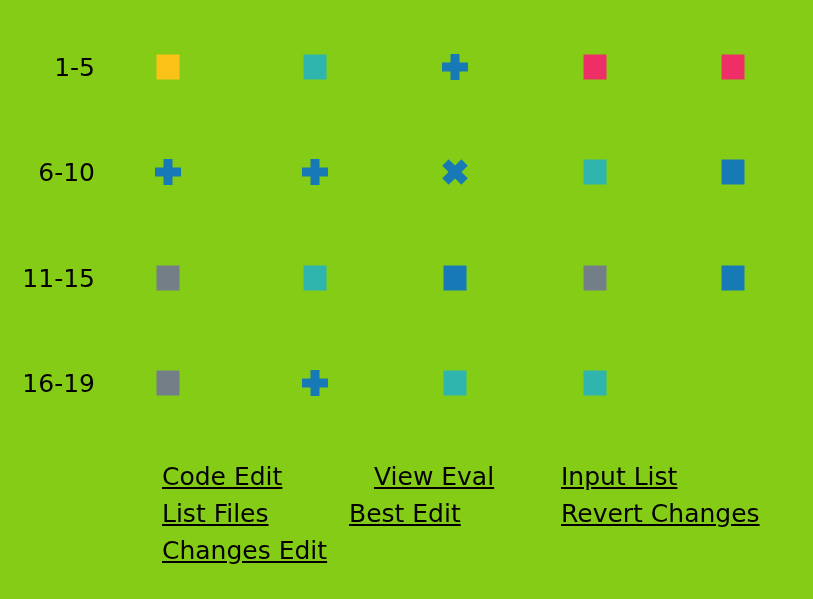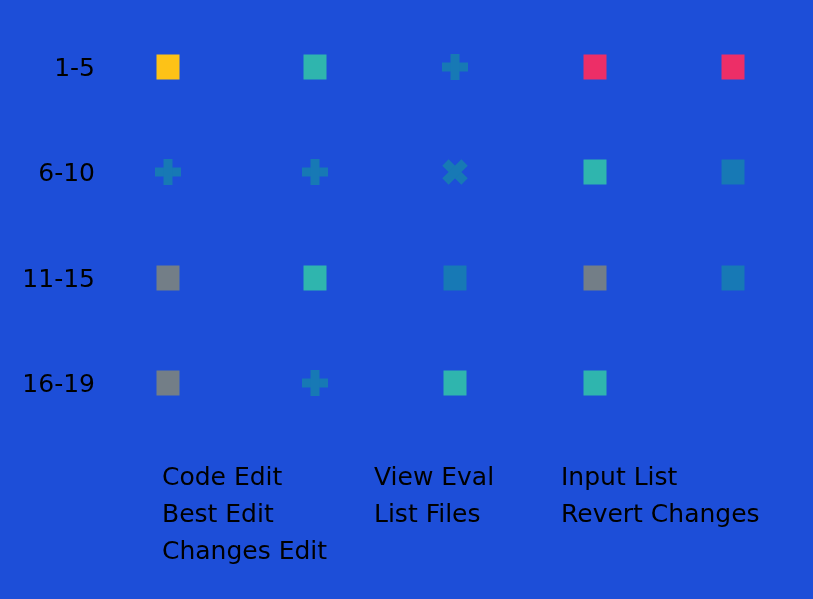--- a/index.html
+++ b/index.html
@@ -14,21 +14,21 @@
     font-family: "DejaVu Sans", sans-serif;
     color: #000000;
     overflow: hidden;
     position: relative;
   }
 
   #figure {
     position: relative;
     width: 813px;
     height: 599px;
-    background: #1d4ed8;
+    background: #84cc16;
   }
 
   
   #grid-area {
     position: absolute;
     left: 0;
     top: 0;
     width: 813px;
     height: 440px;
   }
@@ -84,20 +84,21 @@
   
   #legend {
     position: absolute;
     left: 118px;
     top: 458px;
     width: 690px;
   }
   .legend-row {
     display: flex;
     height: 37px;
+    text-decoration: underline;
   }
   .legend-entry {
     display: flex;
     align-items: center;
     height: 37px;
   }
   .legend-entry.col1 { width: 212px; }
   .legend-entry.col2 { width: 187px; }
   .legend-entry.col3 { width: 280px; }
 
@@ -198,27 +199,27 @@
         <div class="legend-entry col2">
           <div class="legend-swatch"><span class="sq" style="background: rgb(47, 181, 174);"></span></div>
           <div class="legend-label">View Eval</div>
         </div>
         <div class="legend-entry col3">
           <div class="legend-swatch"><span class="sq" style="background: rgb(237, 46, 103);"></span></div>
           <div class="legend-label">Input List</div>
         </div>
       </div>
       <div class="legend-row">
+        <div class="legend-entry col2">
+          <div class="legend-swatch"><span class="sq" style="background: rgb(253, 194, 23);"></span></div>
+          <div class="legend-label">List Files</div>
+        </div>
         <div class="legend-entry col1">
           <div class="legend-swatch"><span class="plus-h" style="background: rgb(23, 121, 181);"></span><span class="plus-v" style="background: rgb(23, 121, 181);"></span></div>
           <div class="legend-label">Best Edit</div>
-        </div>
-        <div class="legend-entry col2">
-          <div class="legend-swatch"><span class="sq" style="background: rgb(253, 194, 23);"></span></div>
-          <div class="legend-label">List Files</div>
         </div>
         <div class="legend-entry col3">
           <div class="legend-swatch"><span class="sq" style="background: rgb(115, 126, 135);"></span></div>
           <div class="legend-label">Revert Changes</div>
         </div>
       </div>
       <div class="legend-row">
         <div class="legend-entry col1">
           <div class="legend-swatch"><span class="x-a" style="background: rgb(23, 121, 181);"></span><span class="x-b" style="background: rgb(23, 121, 181);"></span></div>
           <div class="legend-label">Changes Edit</div>

